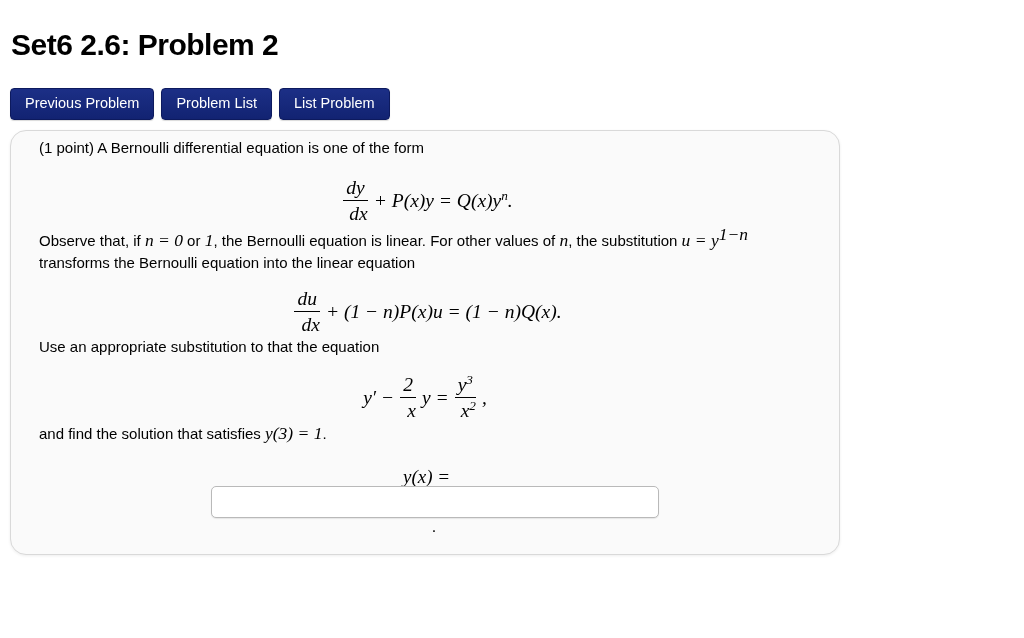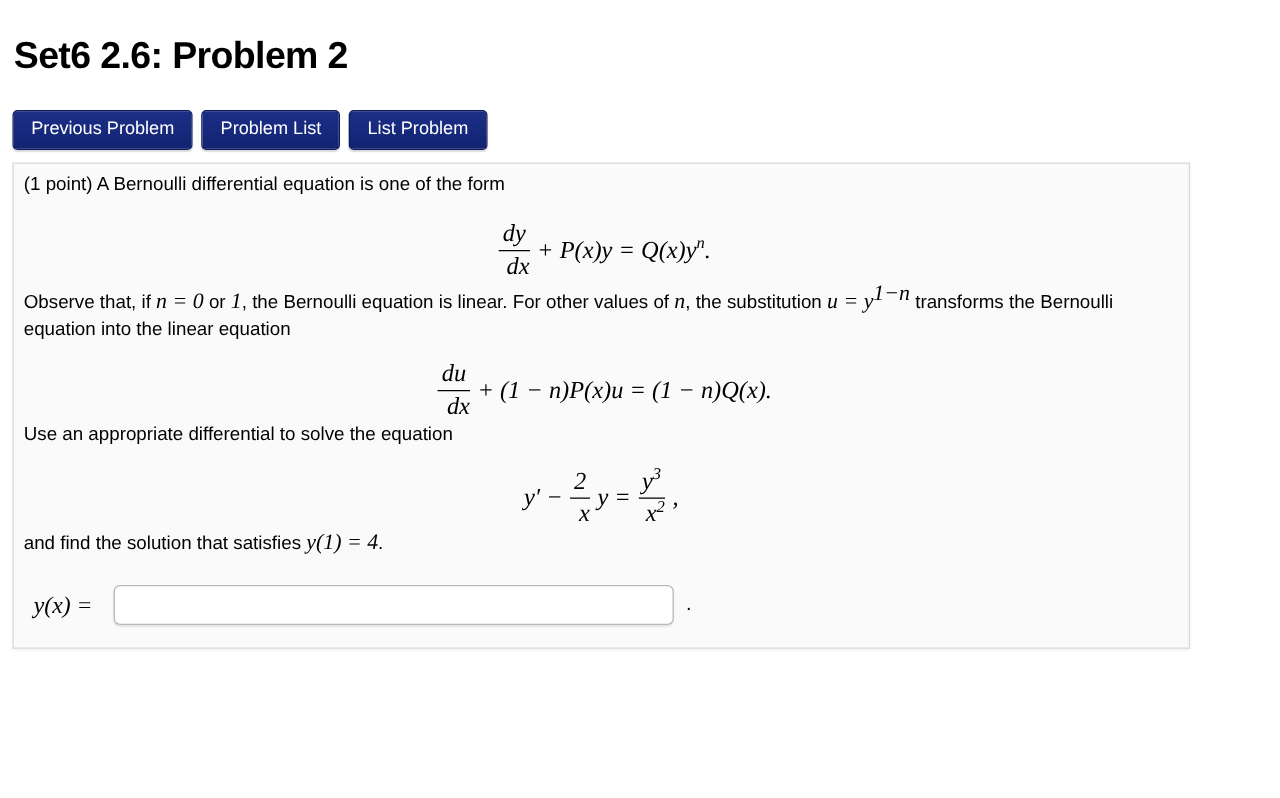--- a/index.html
+++ b/index.html
@@ -37,26 +37,26 @@
     border: 1px solid var(--button-border);
     border-radius: 4px;
     font-family: inherit;
     font-size: 14.5px;
     padding: 6px 14px 7px;
     line-height: 1.2;
     cursor: pointer;
     box-shadow: 0 1px 1px rgba(0,0,0,0.15);
   }
   .panel {
-    width: 942px;
+    width: 830px;
     margin: 10px 0 0 10px;
     background: var(--panel-bg);
     border: 1px solid var(--panel-border);
-    border-radius: 0;
-    padding: 6px 8px 12px;
+    border-radius: 16px;
+    padding: 6px 28px 12px;
     box-shadow: 0 1px 3px rgba(0,0,0,0.07);
   }
   .panel p {
     font-size: 15px;
     line-height: 1.5;
     margin: 0;
   }
   .p-intro  { margin-top: 8px; }
   .p-observe{ margin-top: 31px; }
   .p-use    { margin-top: 57px; }
@@ -86,20 +86,21 @@
     line-height: 1.2;
     margin: 0 6px;
   }
   .frac .num { border-bottom: 1px solid #000; padding: 0 3px 1px; }
   .frac .den { padding-top: 1px; }
   .eq .mrow { white-space: pre; }
   .answer-row {
     display: flex;
     align-items: center;
     margin: 22px 0 6px 8px;
+    flex-direction: column;
   }
   .answer-label {
     font-size: 19px;
     white-space: pre;
   }
   .answer-input {
     width: 448px;
     height: 32px;
     margin-left: 12px;
     border: 1px solid #b9b9b9;
@@ -138,37 +139,37 @@
   <p class="p-observe"><span>Observe that, if </span><span class="m">n = 0</span><span> or </span><span class="m">1</span><span>, the Bernoulli equation is linear. For other values of </span><span class="m">n</span><span>, the substitution </span><span class="m">u = y</span><sup class="m">1−n</sup><span> transforms the Bernoulli equation into the linear equation</span></p>
 
   <div class="eq eq-2">
     <span class="frac">
         <span class="num">du</span>
         <span class="den">dx</span>
       </span>
       <span class="mrow">+ (1 − n)P(x)u = (1 − n)Q(x).</span>
   </div>
 
-  <p class="p-use">Use an appropriate differential to solve the equation</p>
+  <p class="p-use">Use an appropriate substitution to that the equation</p>
 
   <div class="eq eq-3">
     <span class="mrow">y′ −</span>
       <span class="frac">
         <span class="num">2</span>
         <span class="den">x</span>
       </span>
       <span class="mrow">y =</span>
       <span class="frac">
         <span class="num"><span>y</span><sup>3</sup></span>
         <span class="den"><span>x</span><sup>2</sup></span>
       </span>
       <span class="mrow">,</span>
   </div>
 
-  <p class="p-find"><span>and find the solution that satisfies </span><span class="m">y(1) = 4</span><span>.</span></p>
+  <p class="p-find"><span>and find the solution that satisfies </span><span class="m">y(3) = 1</span><span>.</span></p>
 
   <div class="answer-row">
     <span class="answer-label m">y(x) = </span>
     <input class="answer-input" type="text" value="" style="">
     <span class="answer-period">.</span>
   </div>
 
 </div>
 
 </body></html>

